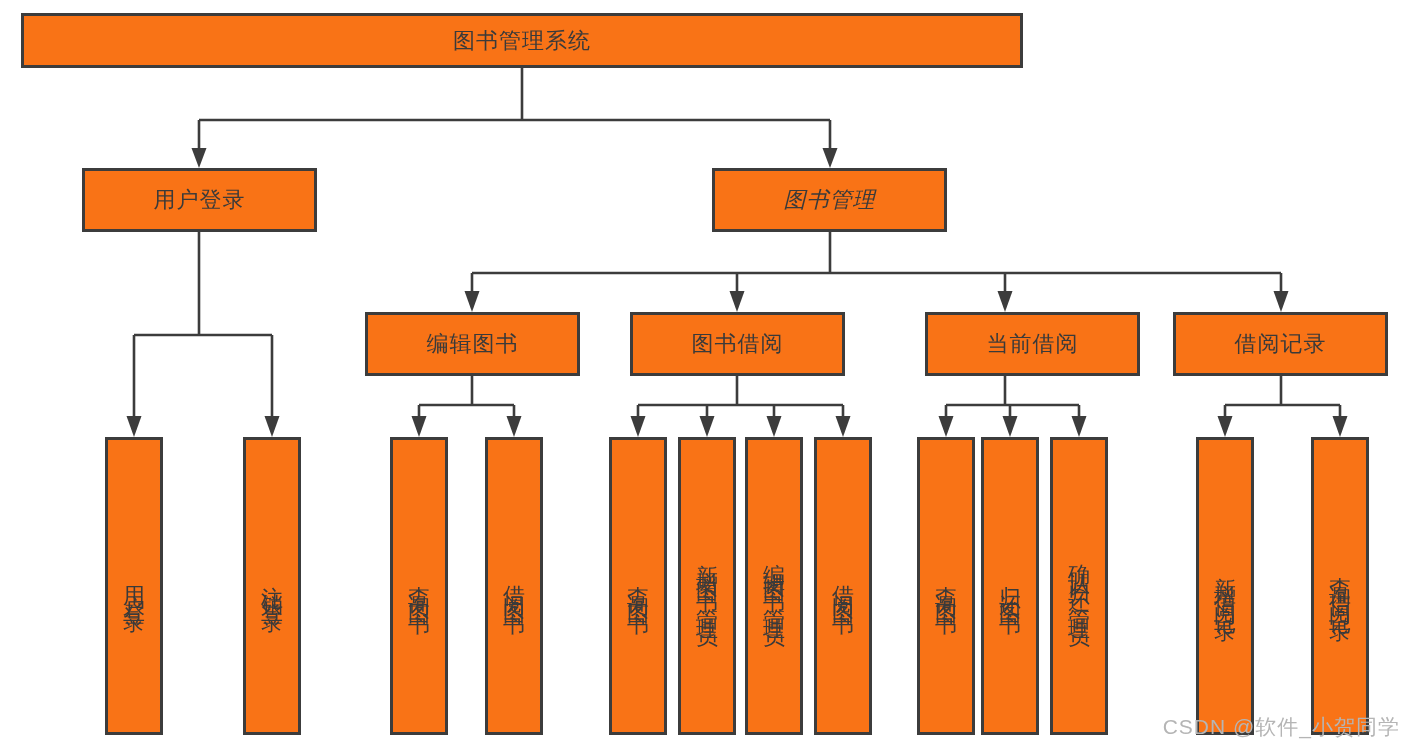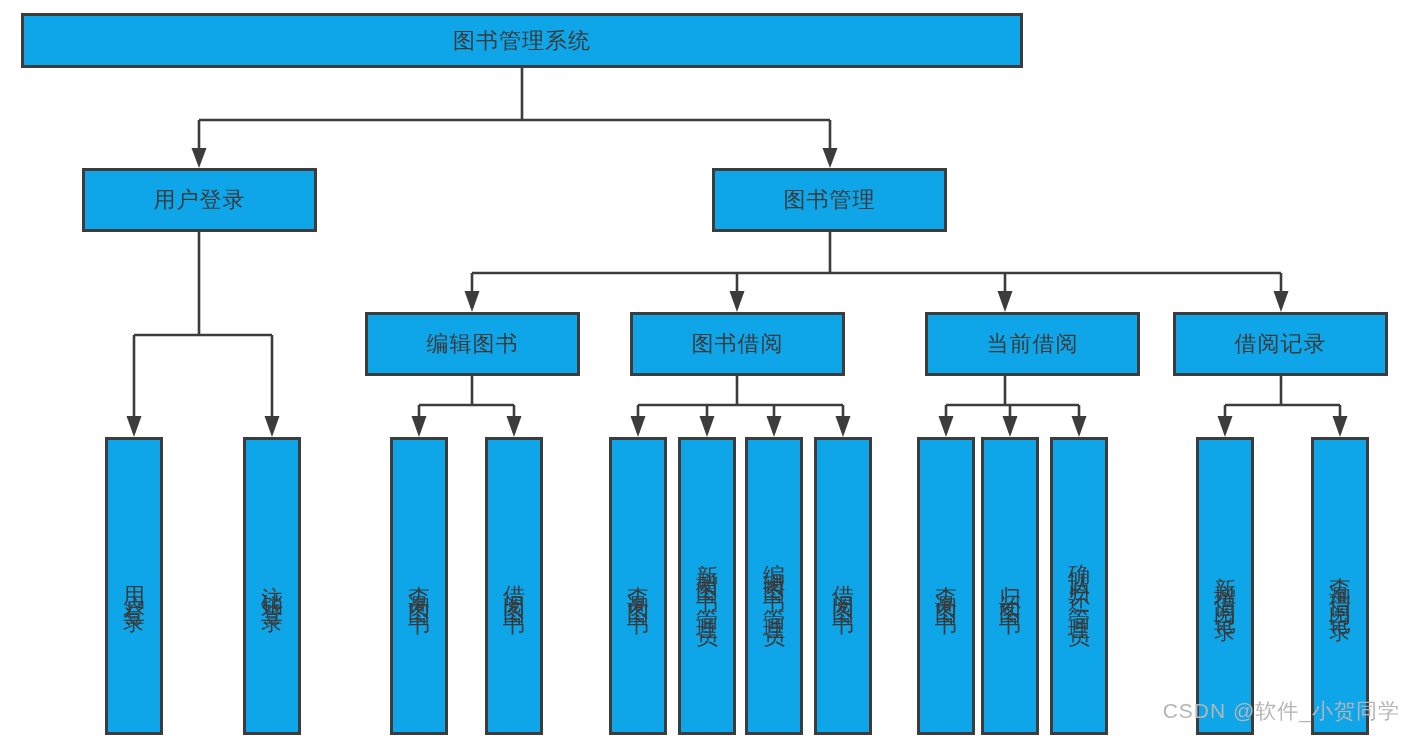--- a/index.html
+++ b/index.html
@@ -32,21 +32,21 @@
     stroke-width: 2.6;
     fill: none;
   }
   svg.connectors polygon {
     fill: var(--line);
     stroke: none;
   }
 
   .node {
     position: absolute;
-    background: #0ea5e9;
+    background: #f97316;
     border: 3px solid var(--box-border);
     color: var(--text);
     display: flex;
     align-items: center;
     justify-content: center;
     z-index: 1;
   }
   .hlabel {
     font-size: 22px;
     letter-spacing: 1px;
@@ -59,21 +59,21 @@
     letter-spacing: 9px;
     line-height: 52px;
     white-space: nowrap;
   }
 
   
   .n-root  { left: 21px;  top: 13px;  width: 1002px; height: 55px; }
   
   .n-l1    { top: 168px; width: 235px; height: 64px; }
   .n-user-login-branch { left: 82px; }
-  .n-book-mgmt         { left: 712px; }
+  .n-book-mgmt         { left: 712px; font-style: italic; }
   
   .n-l2    { top: 312px; width: 215px; height: 64px; }
   .n-new-book-rec   { left: 365px; }
   .n-book-borrow    { left: 630px; }
   .n-current-borrow { left: 897px; margin-left: 28px; }
   .n-borrow-record  { left: 1173px; }
   
   .n-leaf  { top: 437px; width: 58px; height: 298px; }
   .n-leaf-user-login  { left: 105px; }
   .n-leaf-logout      { left: 243px; }
@@ -85,21 +85,21 @@
   .n-leaf-bb-borrow   { left: 814px; }
   .n-leaf-cb-query    { left: 917px; }
   .n-leaf-cb-return   { left: 981px; }
   .n-leaf-cb-confirm  { left: 1050px; }
   .n-leaf-br-add      { left: 1196px; }
   .n-leaf-br-query    { left: 1311px; }
 
   .watermark {
     position: absolute;
     right: 5px;
-    bottom: 22px;
+    bottom: 6px;
     font-size: 21px;
     letter-spacing: 1px;
     color: var(--watermark);
     z-index: 2;
     white-space: nowrap;
   }
 </style>
 </head>
 <body>
 

